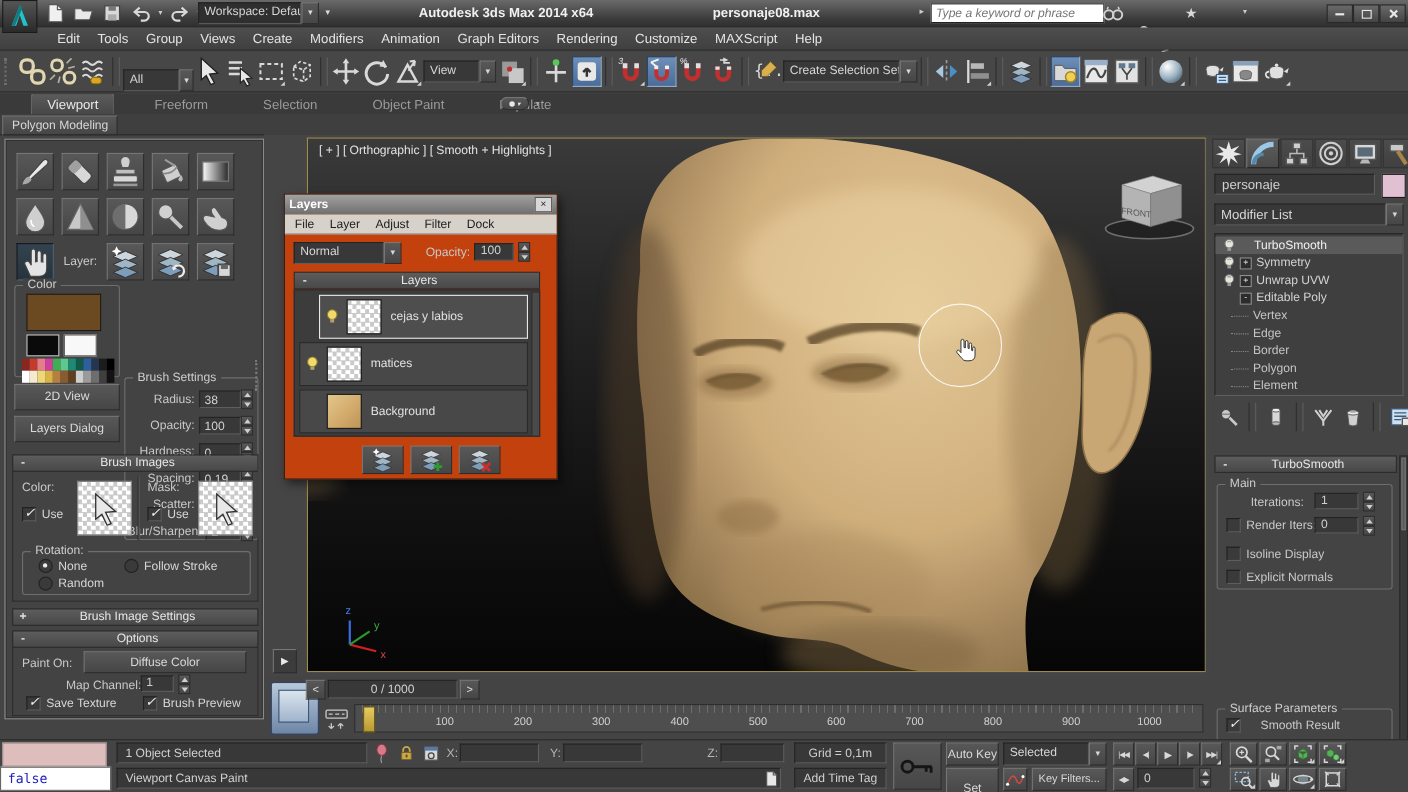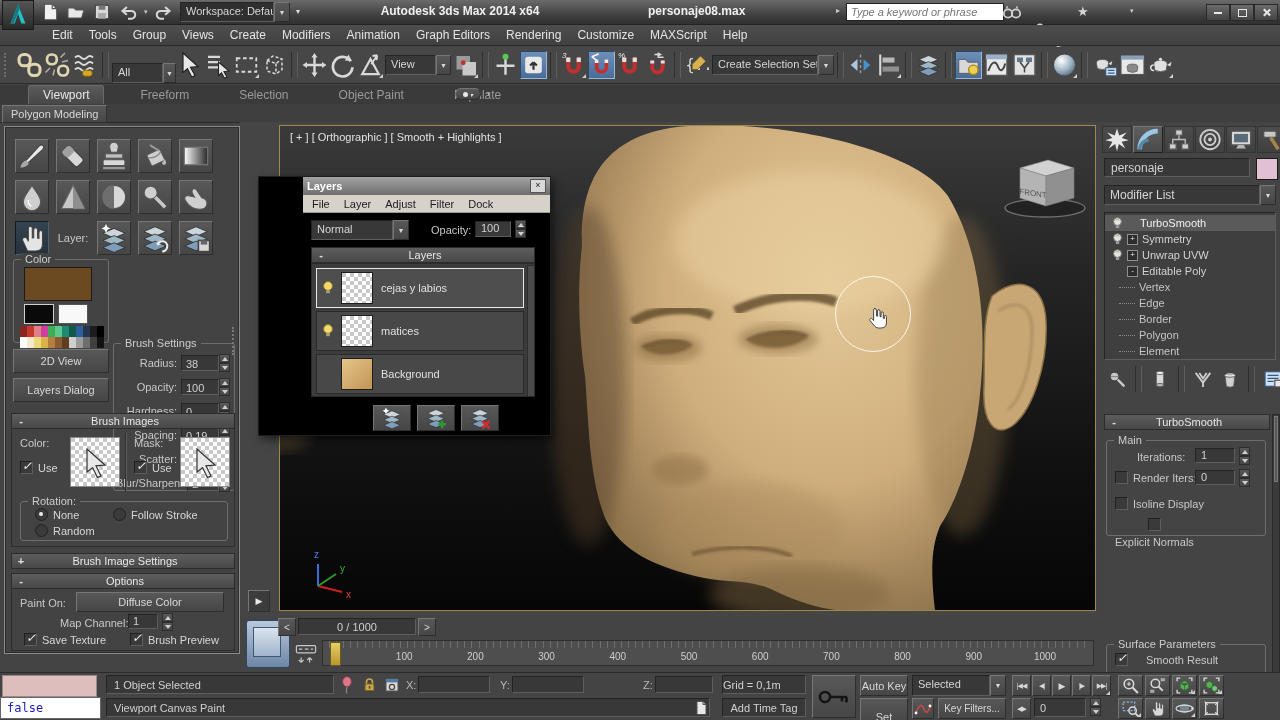--- a/index.html
+++ b/index.html
@@ -36,21 +36,21 @@
   .spin i.u::after{content:"";position:absolute;left:2px;top:2px;border-left:3px solid transparent;border-right:3px solid transparent;border-bottom:4px solid #cfcfcf;}
   .spin i.d::after{content:"";position:absolute;left:2px;top:2px;border-left:3px solid transparent;border-right:3px solid transparent;border-top:4px solid #cfcfcf;}
   .checker{background:repeating-conic-gradient(#ffffff 0 25%,#c9c9c9 0 50%);background-size:8px 8px;}
   .toolb{width:34px;height:34px;display:flex;align-items:center;justify-content:center;}
   .toolb svg{width:23px;height:23px;}
   .toolb.on{background:linear-gradient(#33434f,#26333d);border-color:#101820 #4c6070 #4c6070 #101820;}
   .bs-row{display:flex;align-items:center;height:21px;margin-bottom:3px;}
   .bs-label{flex:1;text-align:right;padding-right:4px;color:#c8c8c8;}
   .bs-field{width:38px;height:16px;line-height:16px;padding-left:4px;}
   .layer-item{height:38px;display:flex;align-items:center;background:#484848;border:1px solid #2a2a2a;margin-bottom:3px;padding:0 4px;}
-  .layer-item.sel{border:1px solid #e8e8e8;background:#4e4e4e;}
+  .layer-item.sel{border:1px solid #e8e8e8;background:#4e4e4e;margin-left:18px;}
   .thumb{width:30px;height:30px;border:1px solid #1e1e1e;margin:0 8px 0 6px;flex:none;}
   .stk-row{height:16px;display:flex;align-items:center;color:#d2d2d2;padding-left:6px;}
   .stk-row.sel{background:#5a5a5a;color:#f0f0f0;}
   .pmbox{width:9px;height:9px;background:#2c2c2c;border:1px solid #909090;color:#e8e8e8;font-size:8px;line-height:8px;text-align:center;margin-right:4px;flex:none;}
   .dot-pre{width:16px;border-bottom:1px dotted #8a8a8a;margin:0 4px 0 8px;flex:none;}
   .wbtn{width:22px;height:15px;display:flex;align-items:center;justify-content:center;background:linear-gradient(#6a6a6a,#444);border:1px solid #2a2a2a;}
   .dlg-menu-item{padding:2px 7px;color:#1c1c1c;font-size:11px;}
   .pal-cell{width:7px;height:11px;display:inline-block;}
   .navb{width:25px;height:21px;display:flex;align-items:center;justify-content:center;position:relative;}
   .navb svg{width:17px;height:17px;}
@@ -728,21 +728,21 @@
           <span>Save Texture</span>
         </span>
       <span class="abs flex" style="left:118px;top:44px;gap:5px;">
           <i class="cb on"></i>
           <span>Brush Preview</span>
         </span>
     </div>
     <span class="abs" style="right:1px;top:200px;width:4px;height:28px;border-left:2px dotted #7a7a7a;"></span>
   </div>
 
-  <div class="abs" style="left:258px;top:176px;width:247px;height:258px;border:1px solid #1e1e1e;box-shadow:3px 4px 8px rgba(0,0,0,0.5);background:#000000;padding-left:44px;">
+  <div class="abs" style="left:258px;top:176px;width:247px;height:258px;border:1px solid #1e1e1e;box-shadow:3px 4px 8px rgba(0,0,0,0.5);background:#c2410c;">
     <div class="flex" style="height:18px;background:linear-gradient(#a2a2a2,#6e6e6e);padding:0 4px;">
       <span style="flex:1;font-weight:bold;color:#fff;font-size:11px;">Layers</span>
       <span style="width:14px;height:12px;background:#d8d8d8;border:1px solid #555;color:#222;font-size:9px;line-height:11px;text-align:center;">×</span>
     </div>
     <div class="flex" id="dlg-menu" style="height:17px;background:#d6d2ca;border-bottom:1px solid #9a9a9a;padding-left:2px;">
         <span class="dlg-menu-item">File</span>
         <span class="dlg-menu-item">Layer</span>
         <span class="dlg-menu-item">Adjust</span>
         <span class="dlg-menu-item">Filter</span>
         <span class="dlg-menu-item">Dock</span>
@@ -980,21 +980,21 @@
         </span>
       <span class="abs sk" style="left:88px;top:29px;width:40px;height:15px;padding-left:5px;">0</span>
       <span class="abs spin" style="left:132px;top:28px;">
           <i class="u"></i>
           <i class="d"></i>
         </span>
       <span class="abs flex" style="left:8px;top:56px;gap:5px;">
           <i class="cb"></i>
           <span style="color:#c8c8c8;">Isoline Display</span>
         </span>
-      <span class="abs flex" style="left:8px;top:77px;gap:5px;flex-direction:column;">
+      <span class="abs flex" style="left:8px;top:77px;gap:5px;">
           <i class="cb"></i>
           <span style="color:#c8c8c8;">Explicit Normals</span>
         </span>
     </div>
     <div class="abs grp" style="left:6px;top:426px;width:160px;height:78px;">
       <span class="gt" style="background:#444;">Surface Parameters</span>
       <span class="abs flex" style="left:8px;top:8px;gap:5px;">
           <i class="cb on"></i>
           <span style="color:#c8c8c8;margin-left:13px;">Smooth Result</span>
         </span>
@@ -1067,21 +1067,21 @@
           <rect x="2" y="2" width="12" height="12" fill="#d8d8d8" stroke="#555"></rect>
           <rect x="2" y="2" width="12" height="3.4" fill="#5878a8"></rect>
           <circle cx="8" cy="10" r="2.6" fill="none" stroke="#444" stroke-width="1.2"></circle>
         </svg></span>
     <span class="abs" style="left:406px;top:6px;color:#b8b8b8;">X:</span>
     <span class="abs sk" style="left:418px;top:3px;width:72px;height:17px;"></span>
     <span class="abs" style="left:500px;top:6px;color:#b8b8b8;">Y:</span>
     <span class="abs sk" style="left:512px;top:3px;width:72px;height:17px;"></span>
     <span class="abs" style="left:643px;top:6px;color:#b8b8b8;">Z:</span>
     <span class="abs sk" style="left:655px;top:3px;width:58px;height:17px;"></span>
-    <span class="abs sk" style="left:722px;top:2px;width:84px;height:19px;line-height:19px;text-align:left;">Grid = 0,1m</span>
+    <span class="abs sk" style="left:722px;top:2px;width:84px;height:19px;line-height:19px;text-align:center;">Grid = 0,1m</span>
     <span class="abs" style="left:694px;top:27px;width:14px;height:16px;"><svg viewBox="0 0 14 16" style="width: 100%; height: 100%;">
           <path d="M3 1.5 h6 l3 3 V14.5 H3 Z" fill="#e8e8e8" stroke="#555"></path>
           <path d="M9 1.5 v3 h3" fill="none" stroke="#555"></path>
         </svg></span>
     <span class="abs sk" style="left:722px;top:25px;width:84px;height:19px;line-height:19px;text-align:center;">Add Time Tag</span>
     <span class="abs b3 flex" style="left:812px;top:2px;width:44px;height:43px;justify-content:center;">
       <i style="width:34px;height:22px;display:block;"><svg viewBox="0 0 34 22" style="width: 100%; height: 100%;">
             <circle cx="8" cy="11" r="5" fill="none" stroke="#151515" stroke-width="2.6"></circle>
             <path d="M13 11 H30 M25 11 v4.5 M29.5 11 v5.5" stroke="#151515" stroke-width="2.6" fill="none"></path>
           </svg></i>

